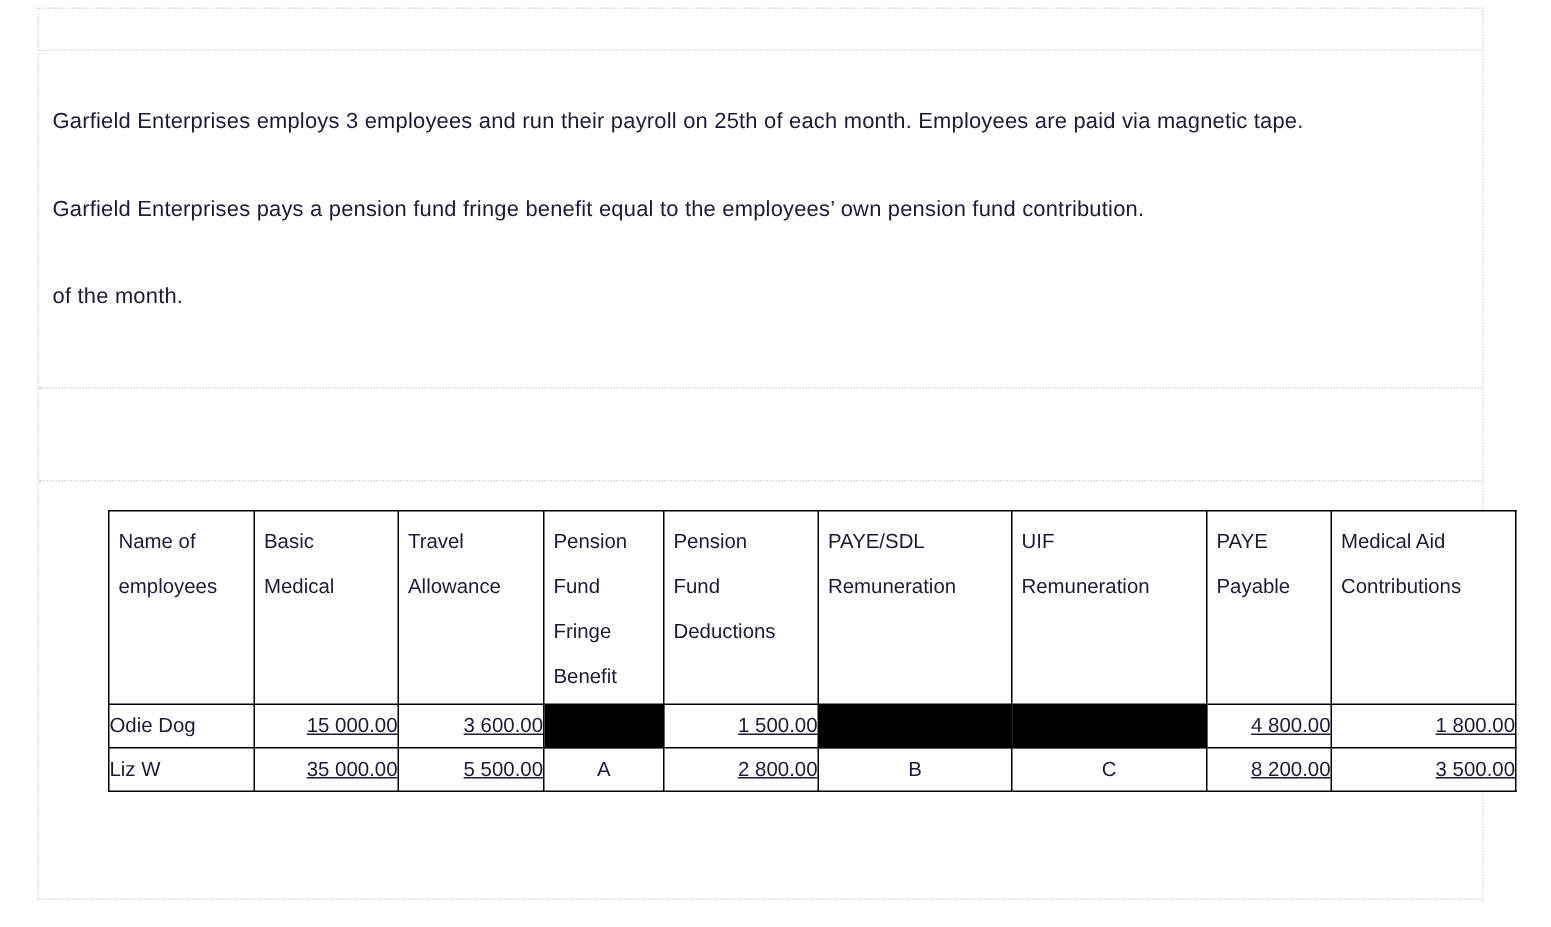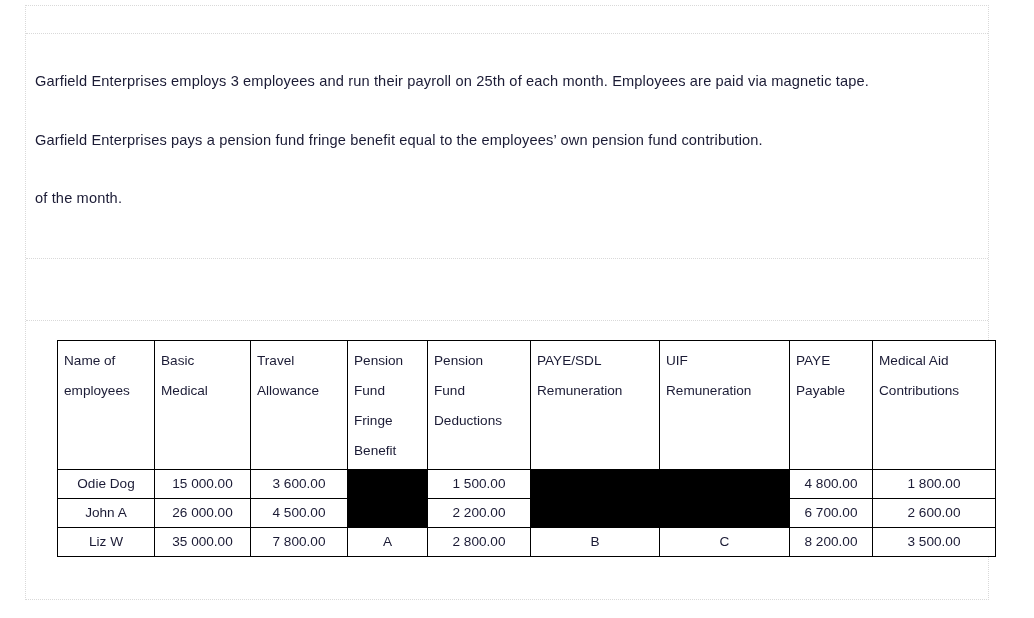--- a/index.html
+++ b/index.html
@@ -48,39 +48,38 @@
     line-height: 30.5px;
     color: #1b1b35;
     white-space: nowrap;
     letter-spacing: 0.01em;
     margin-top: 28px;
   }
 
   
   #payroll-wrap {
     position: absolute;
-    left: 37px;
+    left: 52px;
     top: 340px;
     padding-left: 20px;
   }
   table.payroll {
     border-collapse: collapse;
     table-layout: fixed;
     font-size: 13.6px;
     color: #1b1b35;
     background: #ffffff;
   }
   table.payroll th,
   table.payroll td {
     border: 1px solid #000000;
     padding: 0;
     vertical-align: top;
     font-weight: normal;
     background: #ffffff;
-    text-align: center;
   }
   
   .c0 { width: 97px; }
   .c1 { width: 96px; }
   .c2 { width: 97px; }
   .c3 { width: 80px; }
   .c4 { width: 103px; }
   .c5 { width: 129px; }
   .c6 { width: 130px; }
   .c7 { width: 83px; }
@@ -97,21 +96,21 @@
     display: block;
     line-height: 30px;
     white-space: nowrap;
   }
 
   table.payroll tbody td {
     height: 28px;
     line-height: 28px;
   }
   .cell-name  { padding-left: 6px;  text-align: left; }
-  .cell-num   { padding-right: 7px; text-align: right; }
+  .cell-num   { padding-right: 7px; text-align: right; text-decoration: underline; }
   .cell-mark  { text-align: center; font-weight: bold; }
   .cell-black { background: #000000 !important; }
 </style>
 </head>
 <body>
 
 <div id="page">
   <div class="frame-rule" id="rule-1"></div>
   <div class="frame-rule" id="rule-2"></div>
   <div class="frame-rule" id="rule-3"></div>
@@ -203,34 +202,23 @@
         <td class="cell-num">15 000.00</td>
         <td class="cell-num">3 600.00</td>
         <td class="cell-mark cell-black"></td>
         <td class="cell-num">1 500.00</td>
         <td class="cell-mark cell-black"></td>
         <td class="cell-mark cell-black"></td>
         <td class="cell-num">4 800.00</td>
         <td class="cell-num">1 800.00</td>
       </tr>
       <tr>
-        <td class="cell-name">John A</td>
-        <td class="cell-num">26 000.00</td>
-        <td class="cell-num">4 500.00</td>
-        <td class="cell-mark cell-black"></td>
-        <td class="cell-num">2 200.00</td>
-        <td class="cell-mark cell-black"></td>
-        <td class="cell-mark cell-black"></td>
-        <td class="cell-num">6 700.00</td>
-        <td class="cell-num">2 600.00</td>
-      </tr>
-      <tr>
         <td class="cell-name">Liz W</td>
         <td class="cell-num">35 000.00</td>
-        <td class="cell-num">7 800.00</td>
+        <td class="cell-num">5 500.00</td>
         <td class="cell-mark">A</td>
         <td class="cell-num">2 800.00</td>
         <td class="cell-mark">B</td>
         <td class="cell-mark">C</td>
         <td class="cell-num">8 200.00</td>
         <td class="cell-num">3 500.00</td>
       </tr>
     </tbody>
   </table>
 </div>

